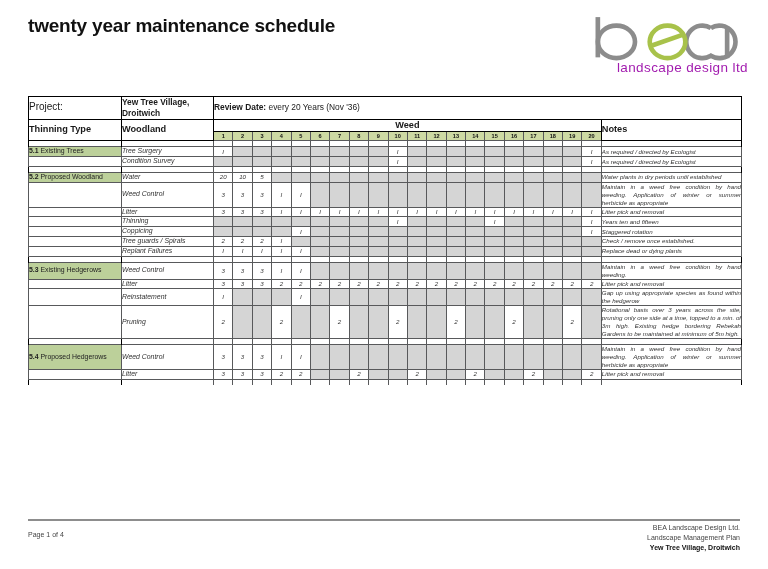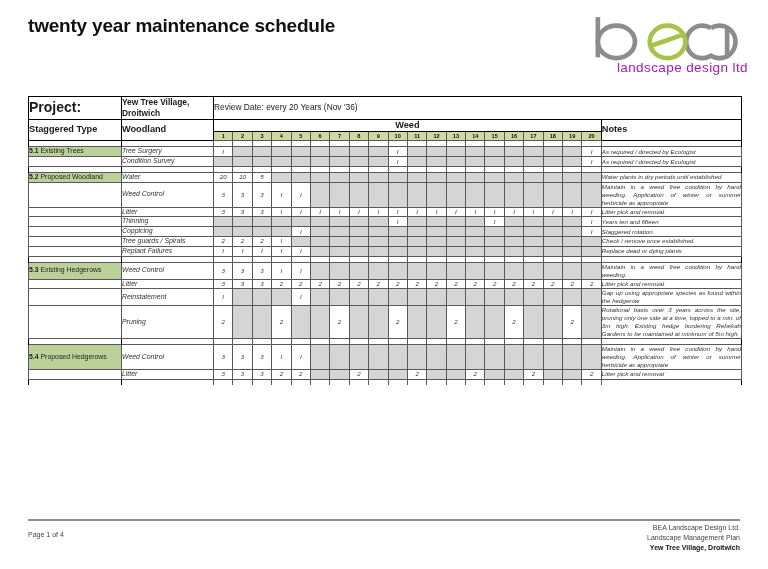--- a/index.html
+++ b/index.html
@@ -32,32 +32,32 @@
     font-size:6.6px;
   }
   .tbl td,.tbl th{
     border:0.6px solid #58595b;
     padding:0;vertical-align:middle;
     line-height:1.28;
   }
 
   
   .proj-lbl{
-    font-size:14px;font-weight:bold;padding:5px 6px;
+    font-size:10px;font-weight:normal;padding:5px 6px;
     border-width:1.1px !important;border-color:#000 !important;
   }
   .proj-val{
     font-size:8.4px;font-weight:bold;padding:5px 6px;
     border-width:1.1px !important;border-color:#000 !important;
   }
   .proj-rev{
     font-size:8.4px;padding:5px 6px;
     border-width:1.1px !important;border-color:#000 !important;
   }
-  .proj-rev b{font-weight:normal;}
+  .proj-rev b{font-weight:bold;}
 
   
   .colhead{
     font-size:9.2px;font-weight:bold;padding:5px 6px;height:17px;
     border-width:1.1px !important;border-color:#000 !important;
   }
   .yrs-head{
     font-size:9.2px;font-weight:bold;text-align:center;
     border-width:1.1px !important;border-color:#000 !important;
     padding-top:2px;padding-bottom:1px;
@@ -134,21 +134,21 @@
       <tr>
         <td class="proj-lbl">Project:</td>
         <td class="proj-val">Yew Tree Village, Droitwich</td>
         <td class="proj-rev" colspan="21">
           <b>Review Date:</b>
           <span>every 20 Years (Nov '36)</span>
         </td>
       </tr>
 
       <tr>
-        <td class="colhead" rowspan="2">Staggered Type</td>
+        <td class="colhead" rowspan="2">Thinning Type</td>
         <td class="colhead" rowspan="2">Woodland</td>
         <td class="yrs-head" colspan="20">Weed</td>
         <td class="notes-head" rowspan="2">Notes</td>
       </tr>
       <tr id="year-row">
           <td class="yr-num">1</td>
           <td class="yr-num">2</td>
           <td class="yr-num">3</td>
           <td class="yr-num">4</td>
           <td class="yr-num">5</td>

